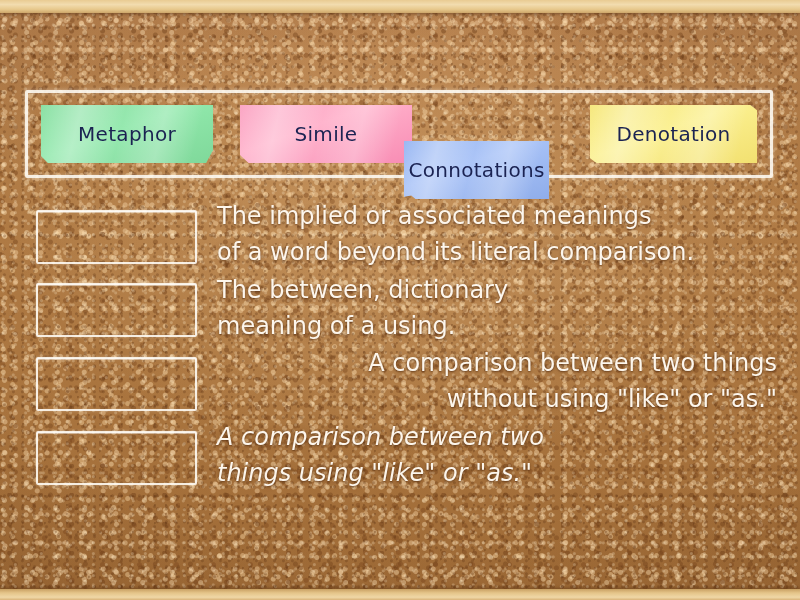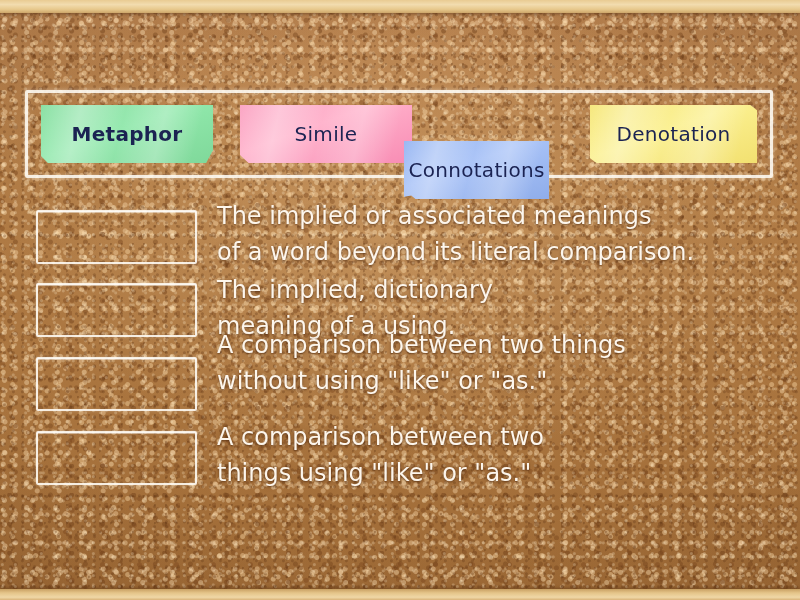--- a/index.html
+++ b/index.html
@@ -141,21 +141,20 @@
       rgba(255,255,255,.05) 46%,
       rgba(255,255,255,.28) 68%,
       rgba(255,255,255,.00) 88%);
     pointer-events: none;
   }
 
   #tile-metaphor {
     left: 41px;  width: 172px;
     background: linear-gradient(160deg, #8be0a4 0%, #90e8ab 45%, #7fd89a 100%);
     clip-path: polygon(0 0, 100% 0, 100% 78%, 96% 100%, 4% 100%, 0 88%);
-    font-weight: bold;
   }
   #tile-simile {
     left: 240px; width: 172px;
     background: linear-gradient(160deg, #fba6c4 0%, #ffb0ca 40%, #f88cb4 100%);
     clip-path: polygon(0 0, 100% 0, 100% 100%, 5% 100%, 0 86%);
   }
   #tile-connotations {
     left: 404px; width: 145px;
     background: linear-gradient(160deg, #9ab8f2 0%, #a8c2f7 42%, #8fadea 100%);
     clip-path: polygon(0 0, 100% 0, 100% 100%, 8% 100%, 5% 94%, 0 96%);
@@ -203,22 +202,22 @@
     font-size: 24px;
     line-height: 36px;
     color: #fdf6ec;
     text-shadow:
       0 1px 2px rgba(60,28,8,.55),
       0 0 6px rgba(80,40,12,.30);
     user-select: none;
   }
   #definition-1 { top: 198px; }
   #definition-2 { top: 272px; }
-  #definition-3 { top: 327px; }
-  #definition-4 { top: 419px; }
+  #definition-3 { top: 345px; text-align: right; }
+  #definition-4 { top: 419px; font-style: italic; }
 </style>
 </head>
 <body>
 
 <div id="stage">
 
   <div class="cork"></div>
 
   <div class="wood wood-top"></div>
   <div class="wood wood-bottom"></div>
@@ -243,21 +242,21 @@
   </div>
   <div class="definition" id="definition-1">
     <div>The implied or associated meanings</div>
     <div>of a word beyond its literal comparison.</div>
   </div>
 
   <div class="drop-slot" id="drop-slot-2">
     <span></span>
   </div>
   <div class="definition" id="definition-2">
-    <div>The implied, dictionary</div>
+    <div>The between, dictionary</div>
     <div>meaning of a using.</div>
   </div>
 
   <div class="drop-slot" id="drop-slot-3">
     <span></span>
   </div>
   <div class="definition" id="definition-3">
     <div>A comparison between two things</div>
     <div>without using "like" or "as."</div>
   </div>

